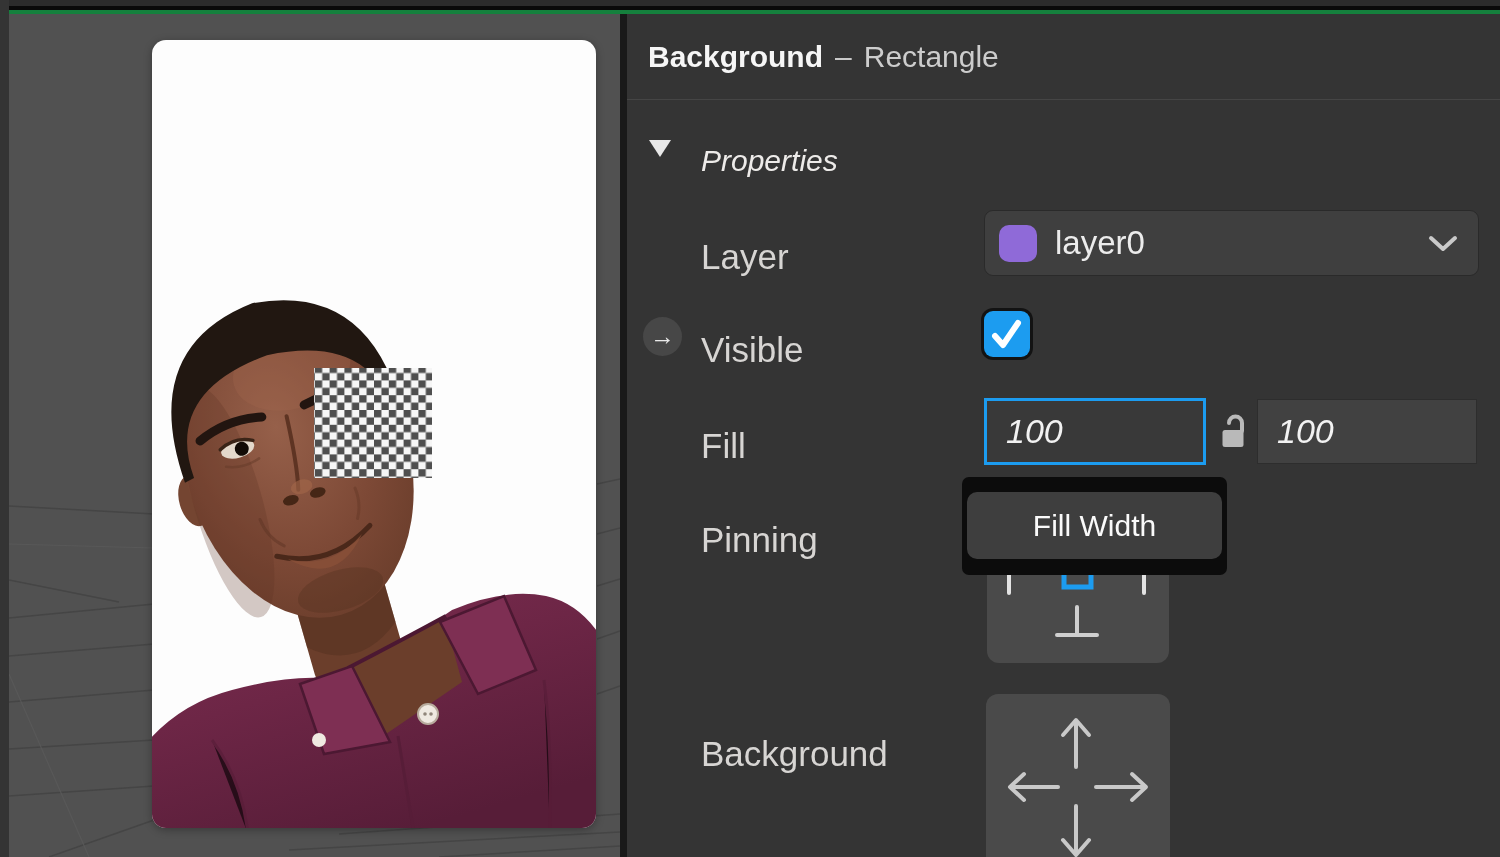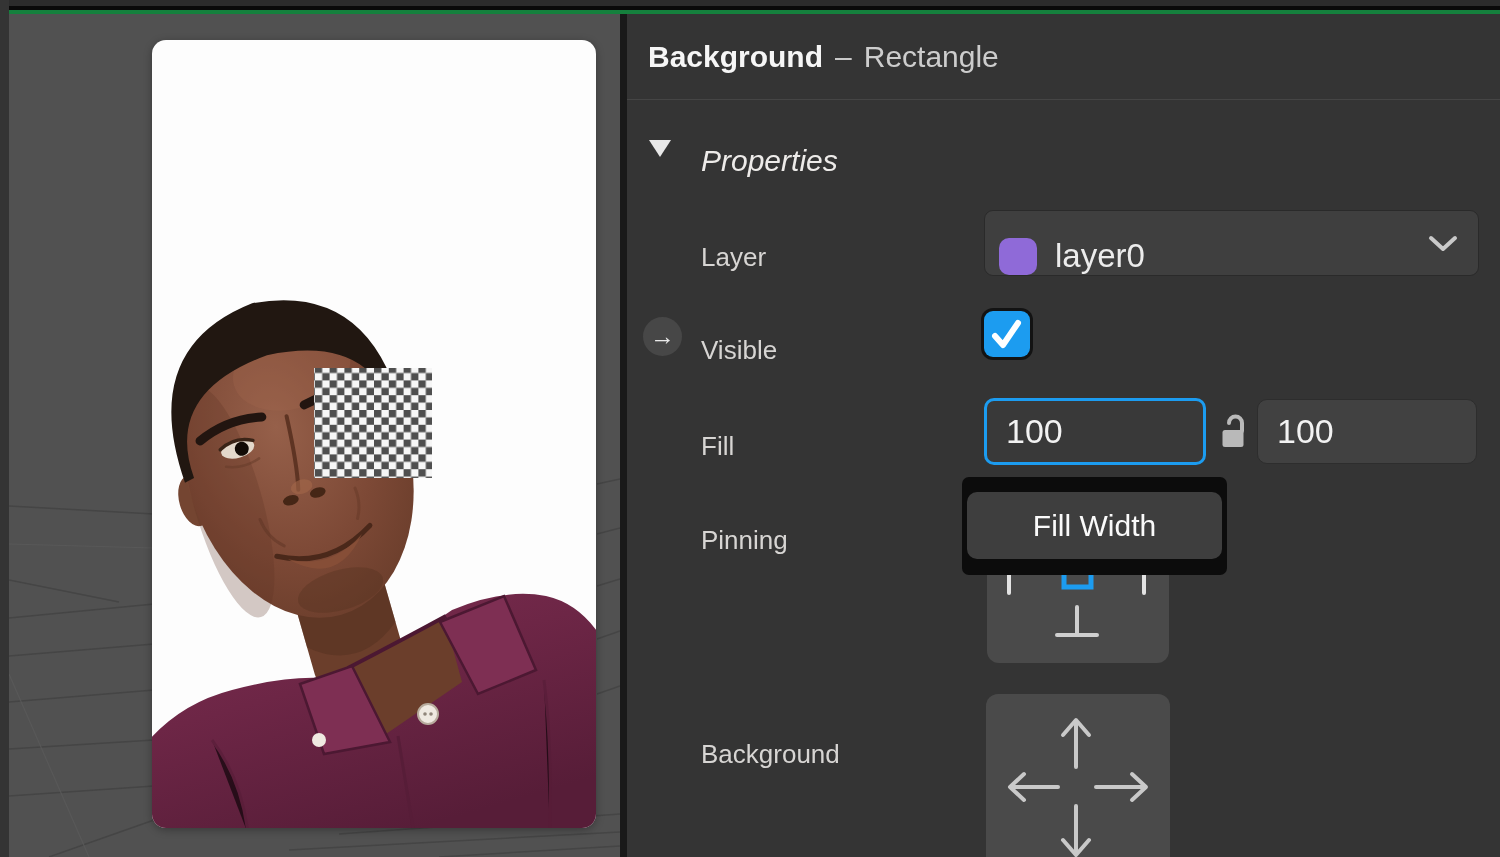--- a/index.html
+++ b/index.html
@@ -28,48 +28,48 @@
   .scroll-strip { position:absolute; right:0; top:0; width:8px; height:843px; background:#3f3f3f; }
 
   .inspector-header { position:absolute; left:0; top:0; width:874px; height:86px;
                       border-bottom:1px solid #454545; display:flex; align-items:center;
                       padding-left:21px; }
   .title-primary { font-size:30px; font-weight:bold; color:#f6f6f6; }
   .title-separator { font-size:30px; color:#c9c9c9; margin:0 12px; }
   .title-secondary { font-size:30px; color:#cdcdcd; }
 
   .row-label { position:absolute; left:74px; height:36px; line-height:36px;
-               font-size:26px; color:#d7d5d3; white-space:nowrap; }
+               font-size:35px; color:#d7d5d3; white-space:nowrap; }
   .section-label { position:absolute; left:74px; top:129px; height:36px; line-height:36px;
                    font-size:30px; color:#edebe9;font-style:italic; }
   .disclosure-triangle { position:absolute; left:22px; top:126px; width:0; height:0;
                          border-left:11px solid transparent; border-right:11px solid transparent;
                          border-top:17px solid #e8e8e8; cursor:pointer; }
 
   
   .layer-dropdown { position:absolute; left:357px; top:196px; width:495px; height:66px;
                     background:#3f3f3f; border:1px solid #2a2a2a; border-radius:9px;
-                    display:flex; align-items:flex-end; cursor:pointer; }
+                    display:flex; align-items:center; cursor:pointer; }
   .layer-swatch { width:38px; height:37px; border-radius:10px; margin-left:14px; background:#8F6AD8; }
   .layer-value { font-size:33px; color:#ececec; margin-left:18px; }
   .dropdown-chevron { position:absolute; right:20px; top:24px; }
 
   
   .arrow-badge { position:absolute; left:16px; top:303px; width:39px; height:39px;
                  border-radius:50%; background:#474747; color:#eaeaea; font-size:25px;
                  display:flex; align-items:center; justify-content:center; cursor:pointer; }
   .checkbox { position:absolute; left:357px; top:297px; width:46px; height:46px;
               border-radius:9px; background:#1C9CF0; box-shadow:0 0 0 3px rgba(14,14,14,.85);
               display:flex; align-items:center; justify-content:center; cursor:pointer; }
 
   
   .size-input { position:absolute; height:67px; width:222px; top:384px;
-                background:#3a3a3a; border-radius:10px; color:#f2f2f2; font-size:34px;
+                background:#3a3a3a; border-radius:0; color:#f2f2f2; font-size:34px;
                 font-family:"Liberation Sans","DejaVu Sans",sans-serif;
-                padding-left:19px; outline:none; }
+                padding-left:19px; outline:none;font-style:italic; }
   .size-input.w { left:357px; border:3px solid #1C9CF0; background:#393939; }
   .size-input.h { left:630px; top:385px; height:65px; width:220px; border:1px solid #2d2d2d;
                   background:#414141; }
   .lock-wrap { position:absolute; left:592px; top:397px; width:28px; height:40px; cursor:pointer; }
 
   
   .pinning-widget { position:absolute; left:360px; top:531px; width:182px; height:118px;
                     background:#4a4a4a; border-radius:12px; cursor:pointer; }
   .tooltip { position:absolute; left:335px; top:463px; width:265px; height:98px;
              background:#0c0c0c; border-radius:7px; z-index:6; }

